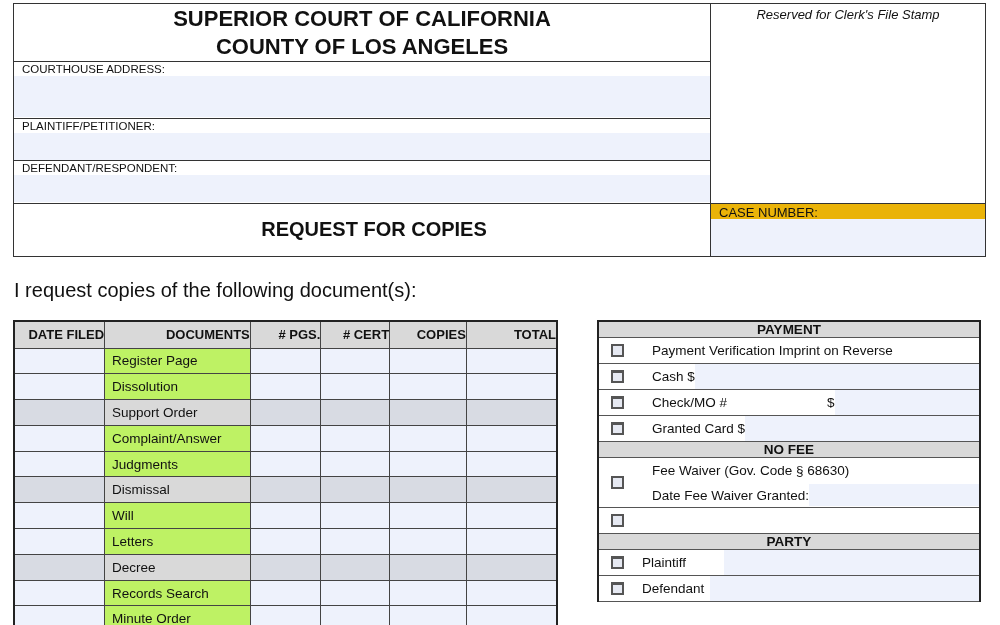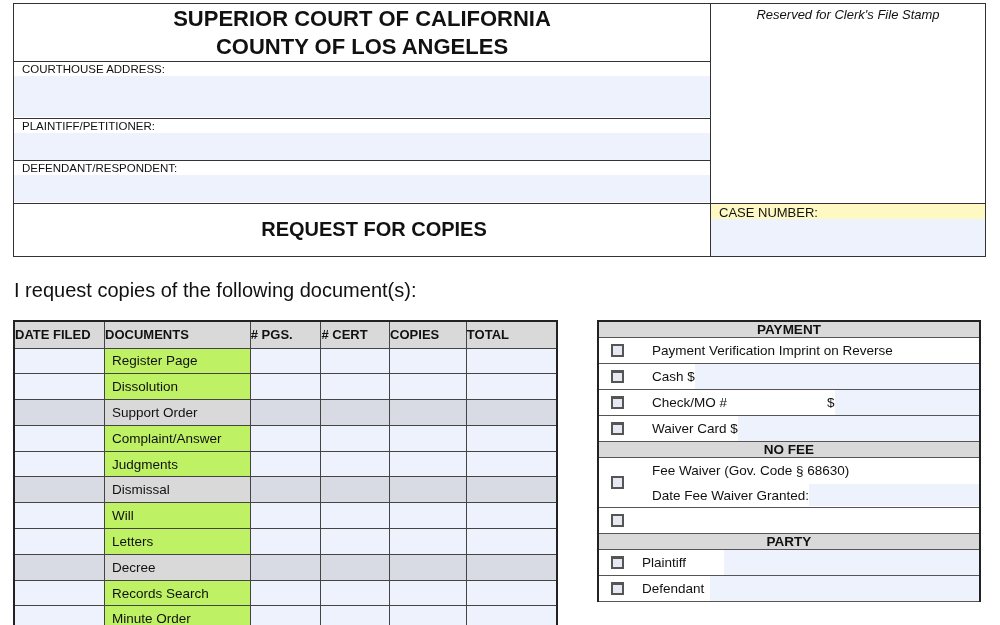--- a/index.html
+++ b/index.html
@@ -12,31 +12,31 @@
     
     #header-left { left: 13px; top: 3px; width: 698px; height: 254px; border: 1.5px solid #333; }
     #header-right { left: 710px; top: 3px; width: 276px; height: 254px; border: 1.5px solid #333; }
     .court-title { position: absolute; left: 0; width: 100%; text-align: center; font-family: "Liberation Sans", sans-serif; font-weight: bold; font-size: 22px; letter-spacing: 0px; }
     .hsec { position: absolute; left: 0; width: 100%; border-top: 1.5px solid #333; }
     .hsec-label { font-size: 11.5px; padding-left: 8px; line-height: 12px; padding-top: 1px; background: #fff; height: 14px; }
     .hsec .field { width: 100%; }
 
     .stamp-label { position: absolute; top: 3px; left: 0; width: 100%; text-align: center; font-style: italic; font-size: 13px; }
     .case-sec { position: absolute; left: 0; top: 199px; width: 100%; height: 53px; border-top: 1.5px solid #333; }
-    .case-label { font-size: 13px; padding-left: 8px; padding-top: 2px; height: 15px; line-height: 14px; background:#fef9c3; }
+    .case-label { font-size: 13px; padding-left: 8px; padding-top: 2px; height: 15px; line-height: 14px; background:#eab308; }
     .case-field { height: 37px; width: 100%; }
 
     .rfc-title { position: absolute; left: 12px; width: 100%; top: 214px; text-align: center; font-weight: bold; font-size: 20px; }
 
     #intro { left: 14px; top: 279px; font-size: 20px; }
 
     
     #docs-table { left: 13px; top: 320px; width: 545px; border-collapse: collapse; border: 2px solid #222; }
     #docs-table th, #docs-table td { border: 1.5px solid #444; height: 25.8px; font-size: 13.5px; }
-    #docs-table th { background: #d9d9d9; font-weight: bold; font-size: 13px; text-align: left; height: 27px; }
+    #docs-table th { background: #d9d9d9; font-weight: bold; font-size: 13px; text-align: right; height: 27px; }
     #docs-table td.date, #docs-table td.num { background: #eef2fc; }
     #docs-table td.docname { background: #bef264; padding-left: 7px; text-align: left; }
     #docs-table tr.shaded td.date, #docs-table tr.shaded td.num { background: #d8dbe3; }
     #docs-table tr.shaded td.docname { background: #d9d9d9; }
 
     
     #pay { left: 597px; top: 320px; width: 384px; border: 2px solid #222; border-bottom: none; }
     .prow { position: relative; border-bottom: 1.5px solid #555; display: flex; align-items: center; font-size: 13.5px; }
     .prow.head { background: #d9d9d9; justify-content: center; font-weight: bold; font-size: 13.5px; height: 16px; }
     .prow.item { height: 26px; background: #fff; }
@@ -216,21 +216,21 @@
   <div class="prow item">
     <span class="cb top"></span>
     <span class="plabel">Check/MO #</span>
     <span style="width:100px;height:100%;background:#fff;"></span>
     <span style="white-space:nowrap;">$</span>
     <span class="pfield"></span>
   </div>
 
   <div class="prow item">
     <span class="cb top"></span>
-    <span class="plabel">Waiver Card $</span>
+    <span class="plabel">Granted Card $</span>
     <span class="pfield"></span>
   </div>
 
   <div class="prow head">NO FEE</div>
 
   <div class="prow waiver">
     <span class="cb"></span>
     <div class="waiver-text">
       <span class="waiver-line1">Fee Waiver (Gov. Code § 68630)</span>
       <div class="waiver-line2">

